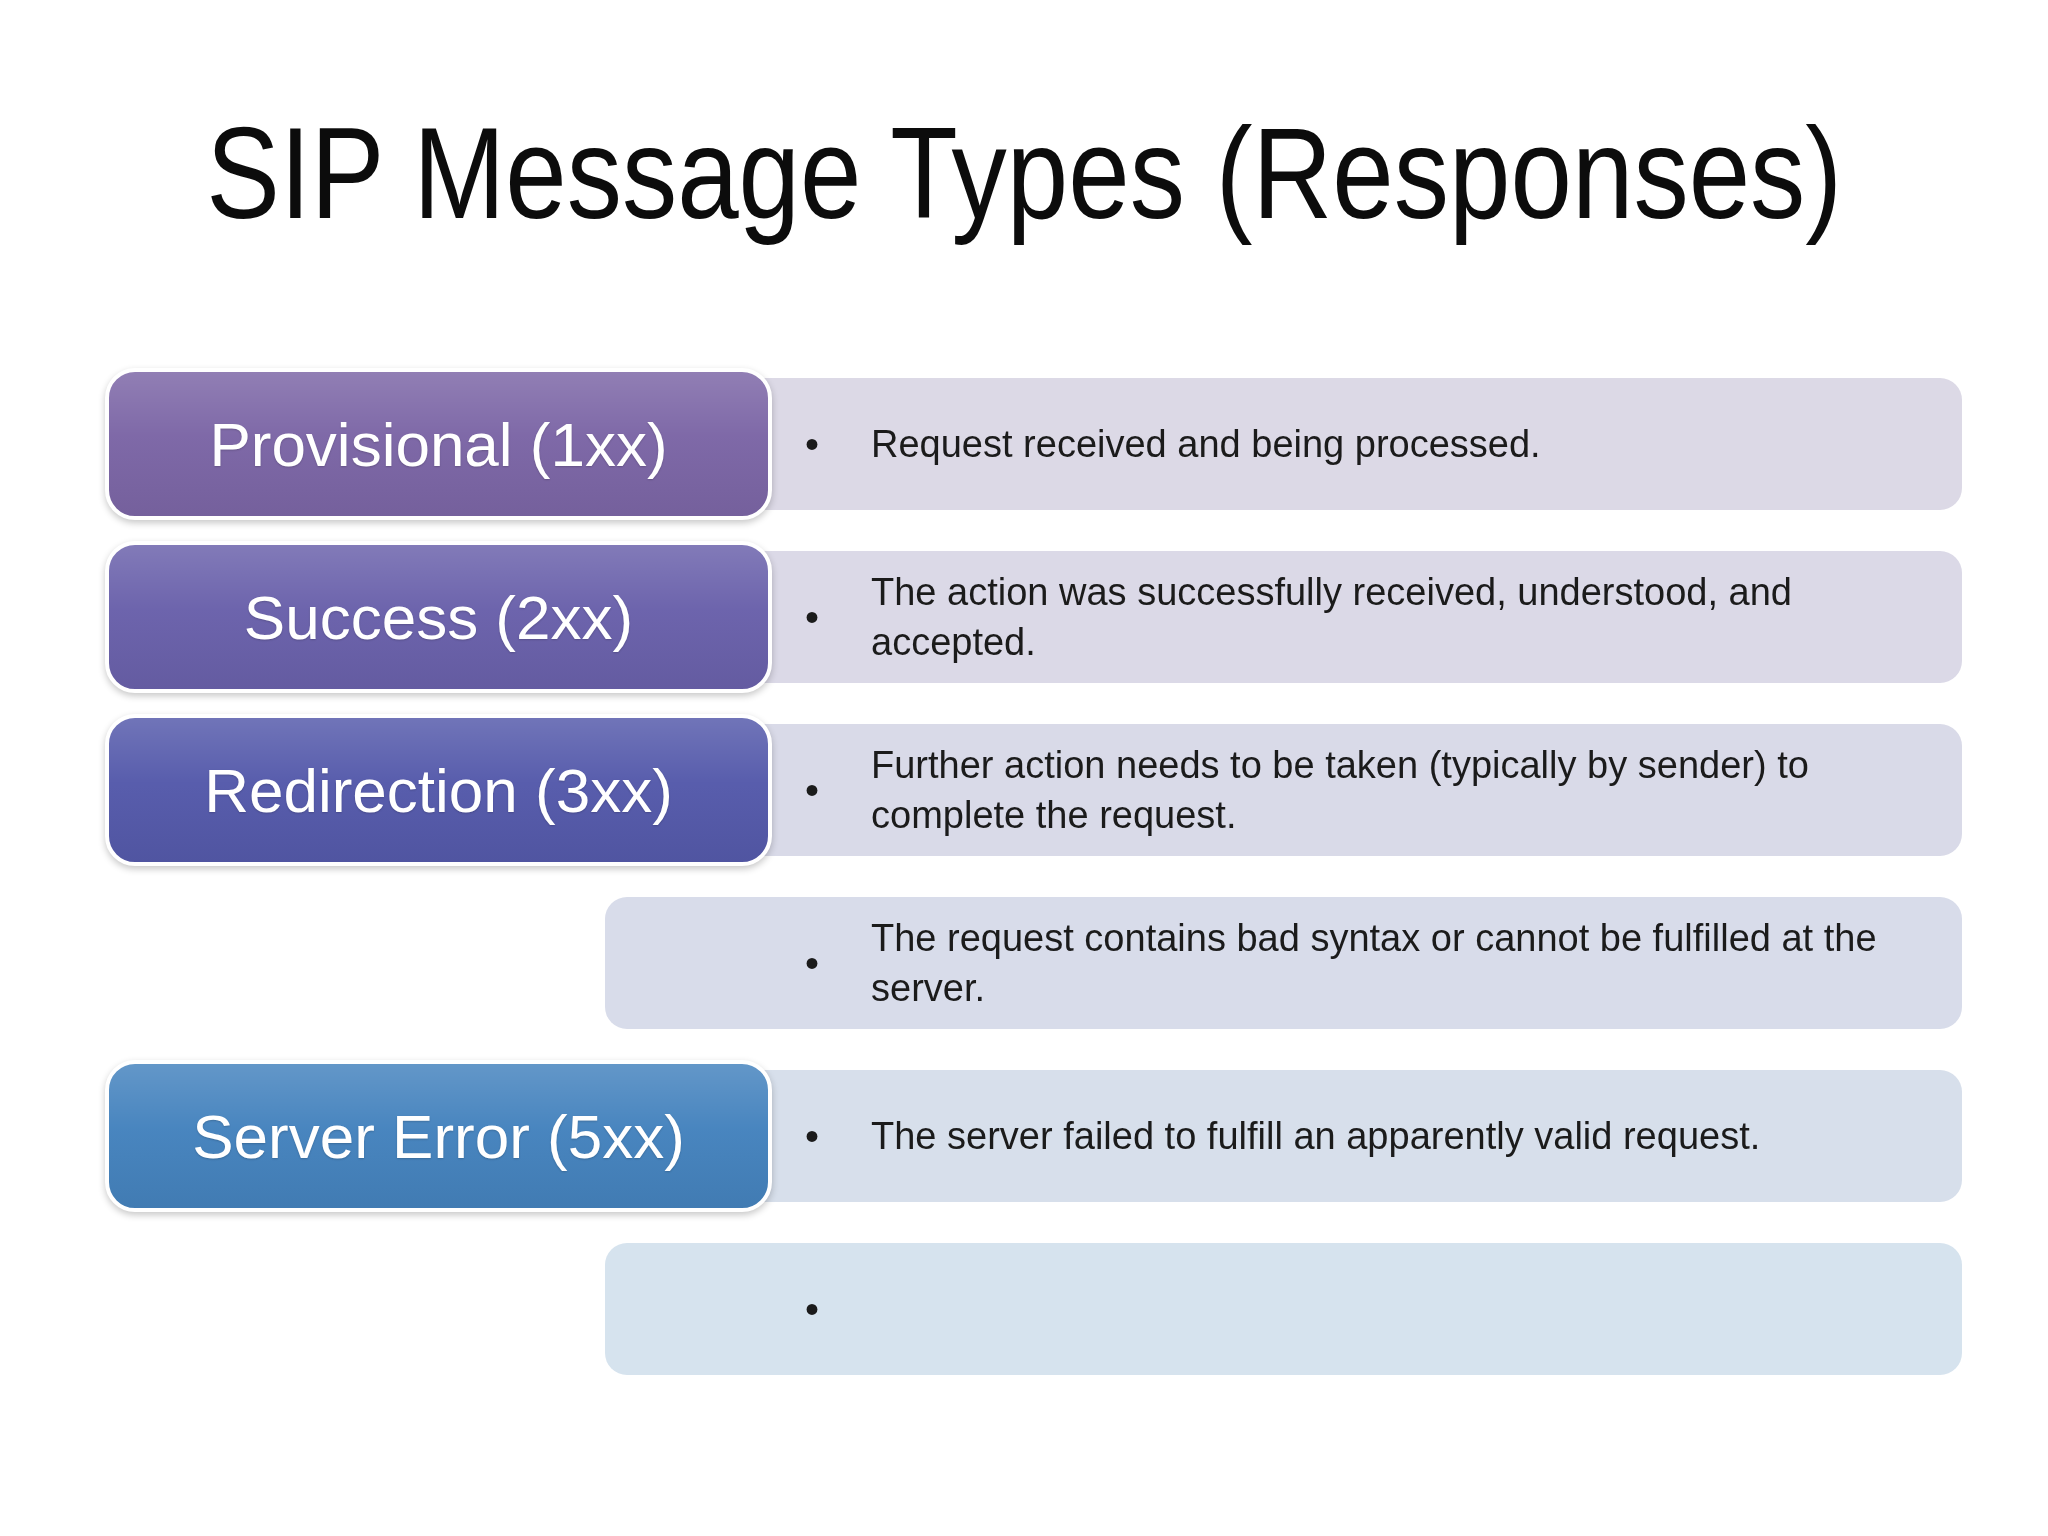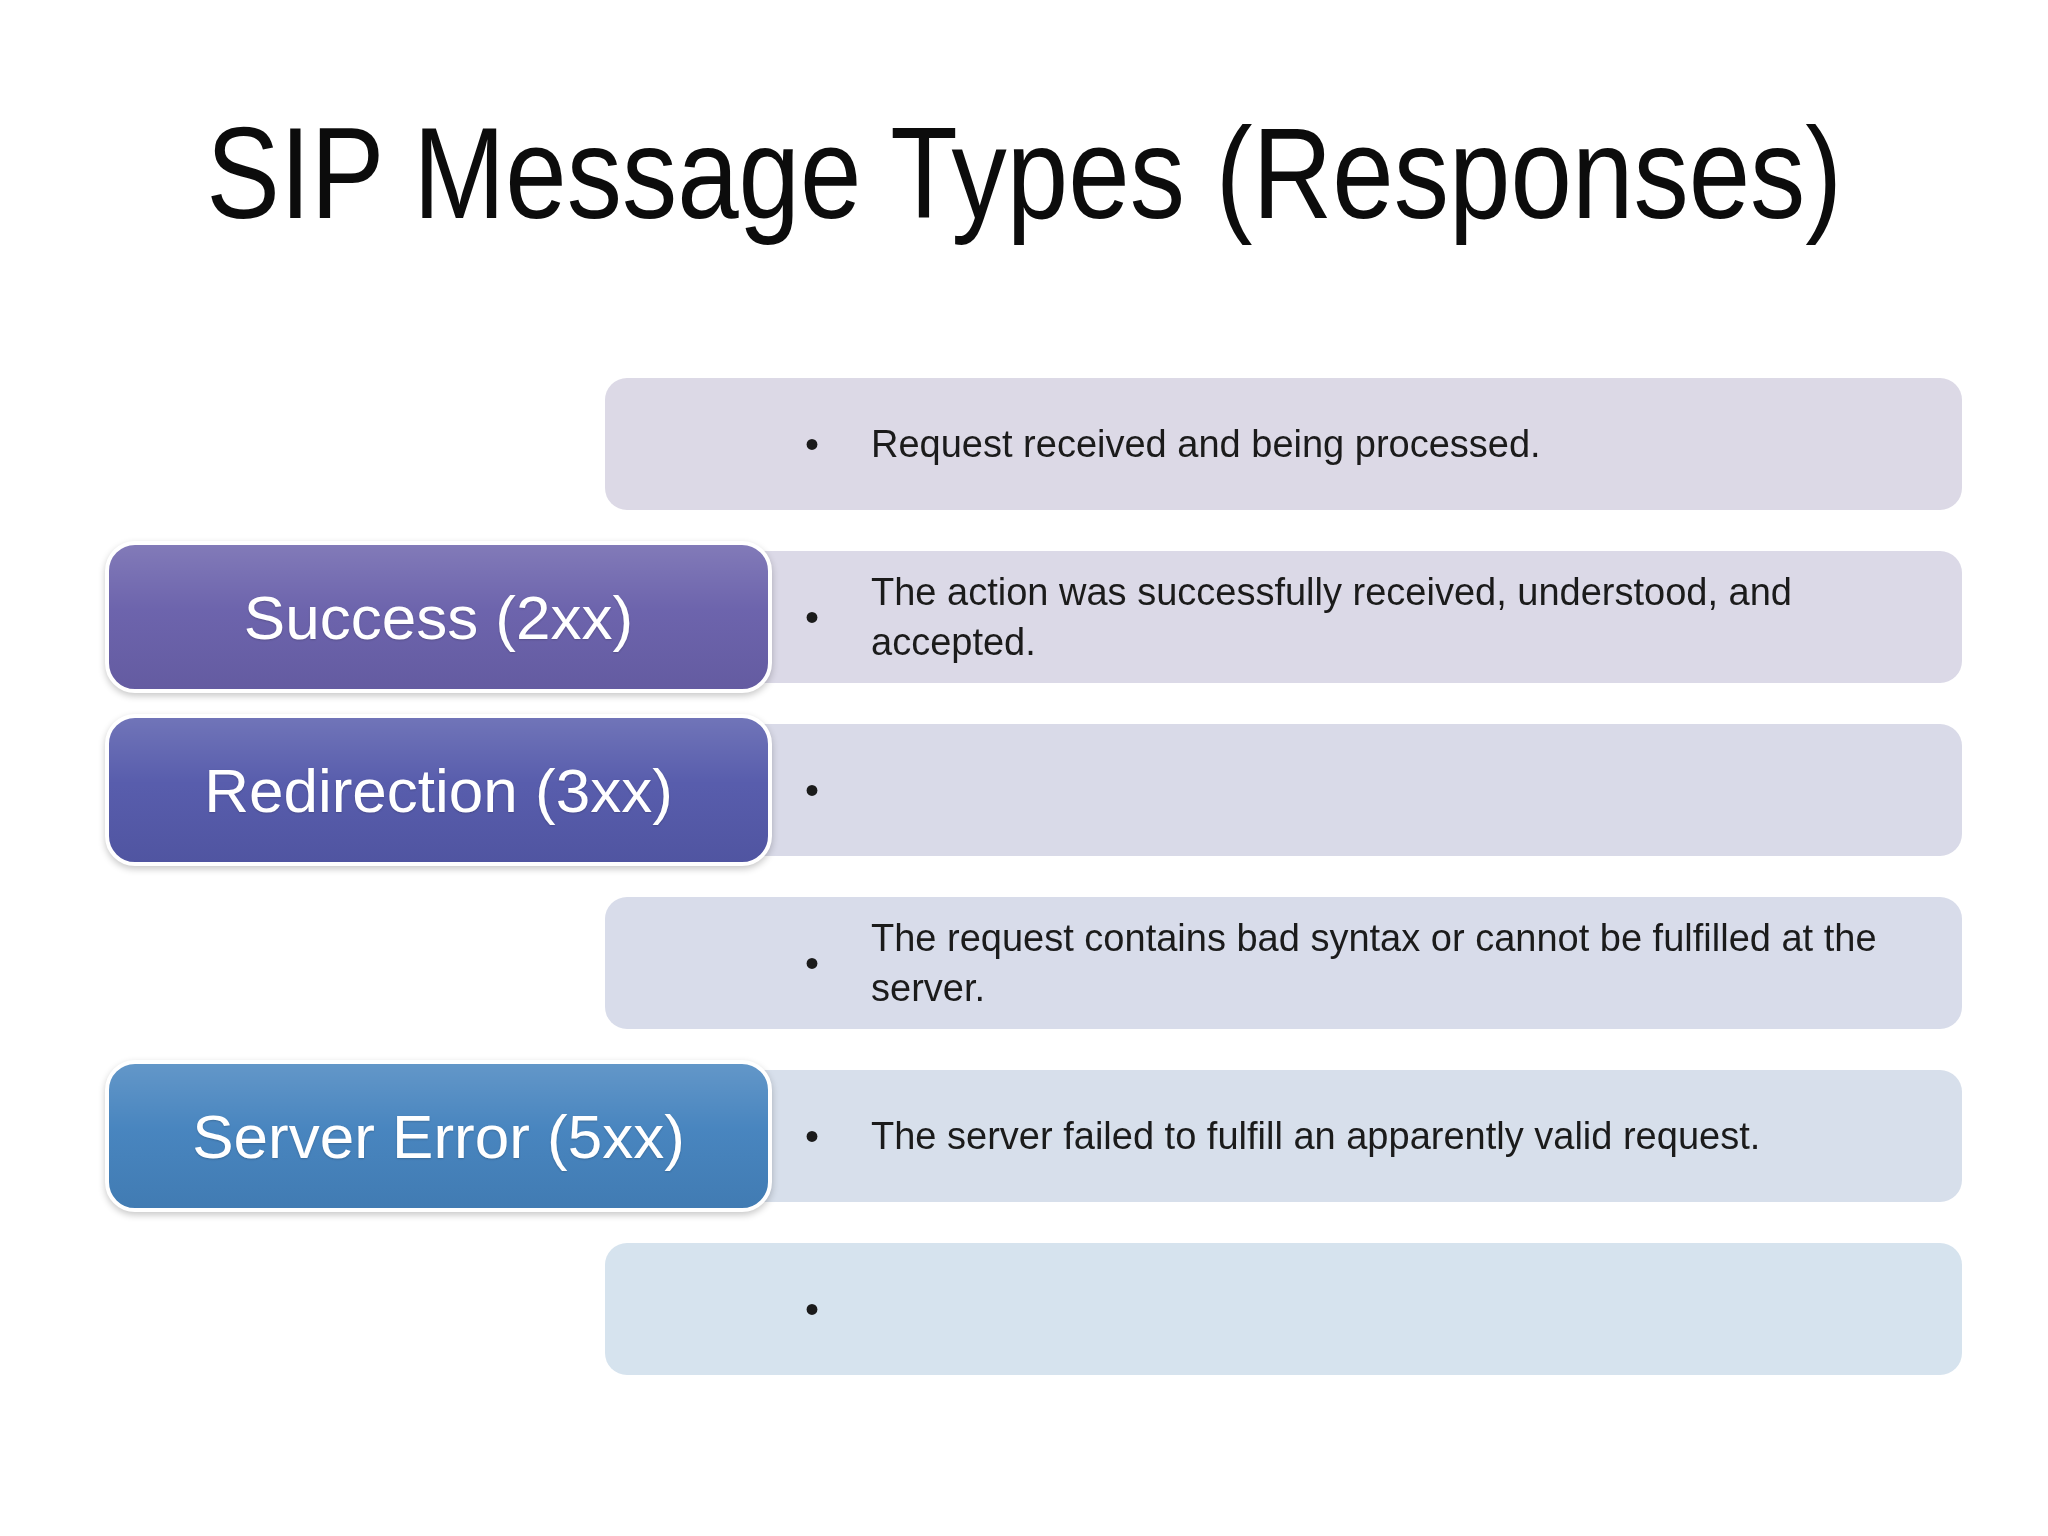--- a/index.html
+++ b/index.html
@@ -113,35 +113,39 @@
     <span class="title-text">SIP Message Types (Responses)</span>
   </div>
 
   <div class="rows">
 
     <div class="row">
       <div class="desc-box" style="background-color: rgb(220, 217, 230);">
         <span class="bullet">•</span>
         <span class="desc-text">Request received and being processed.</span>
       </div>
+      <div class="type-box" style="background-color: rgb(124, 102, 166);">
+        <span class="type-label">Provisional (1xx)</span>
+      </div>
     </div>
 
     <div class="row">
       <div class="desc-box" style="background-color: rgb(219, 217, 231);">
         <span class="bullet">•</span>
         <span class="desc-text">The action was successfully received, understood, and accepted.</span>
       </div>
       <div class="type-box" style="background-color: rgb(106, 97, 171);">
         <span class="type-label">Success (2xx)</span>
       </div>
     </div>
 
     <div class="row">
       <div class="desc-box" style="background-color: rgb(217, 218, 232);">
         <span class="bullet">•</span>
+        <span class="desc-text">Further action needs to be taken (typically by sender) to complete the request.</span>
       </div>
       <div class="type-box" style="background-color: rgb(85, 90, 171);">
         <span class="type-label">Redirection (3xx)</span>
       </div>
     </div>
 
     <div class="row">
       <div class="desc-box" style="background-color: rgb(216, 220, 234);">
         <span class="bullet">•</span>
         <span class="desc-text">The request contains bad syntax or cannot be fulfilled at the server.</span>

